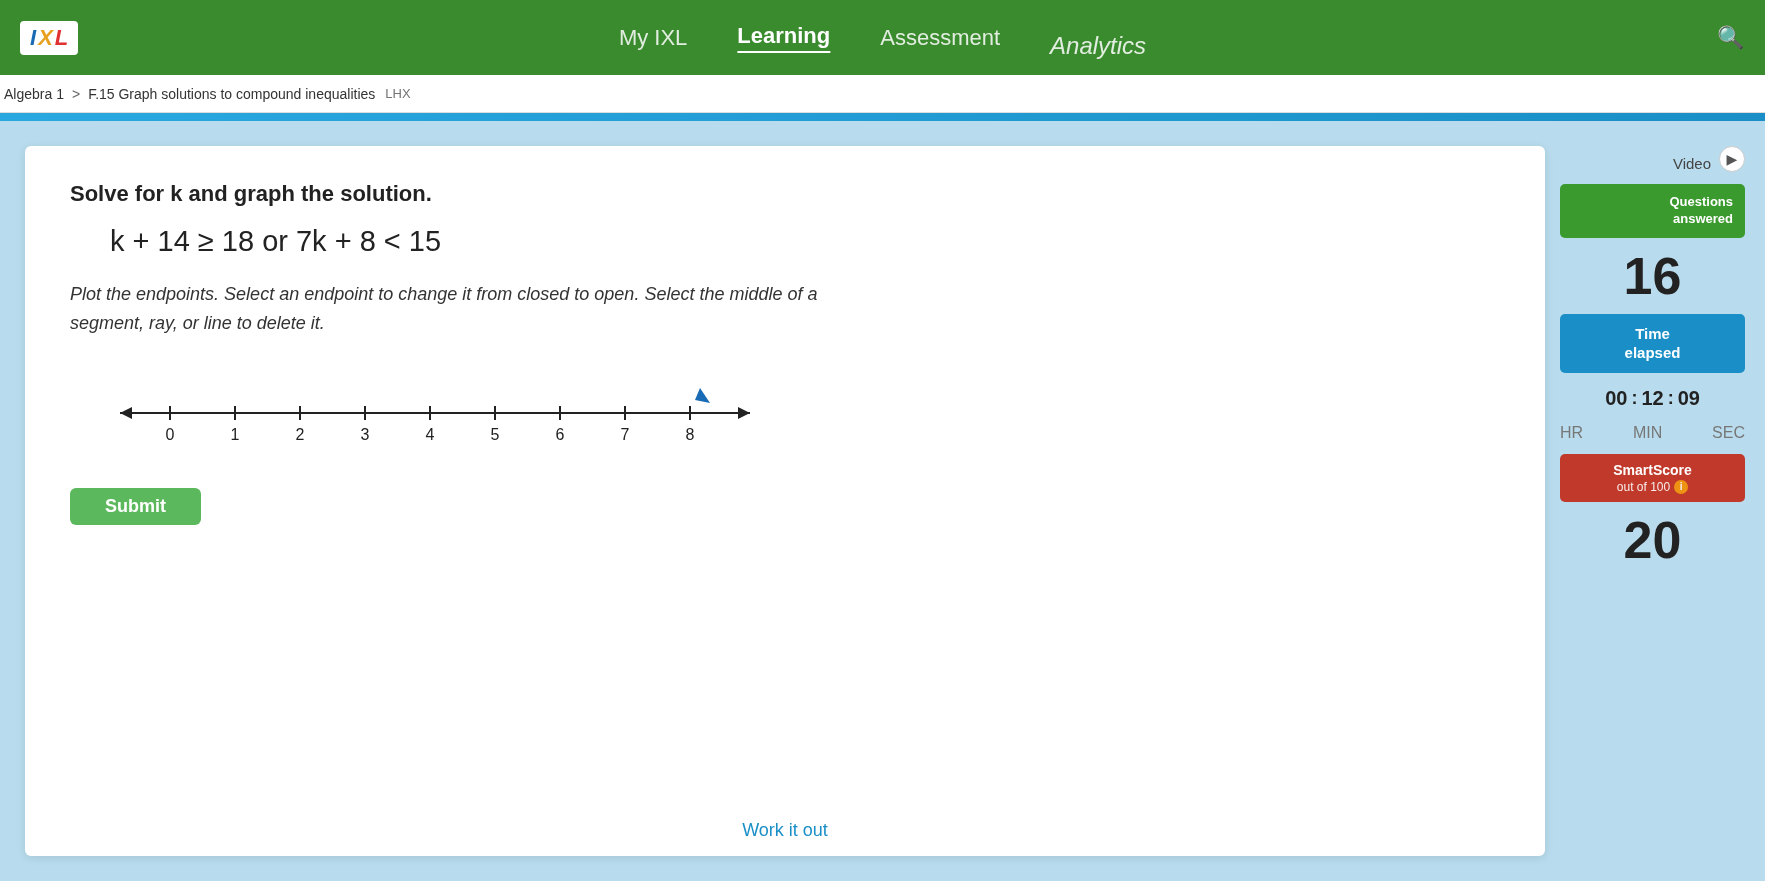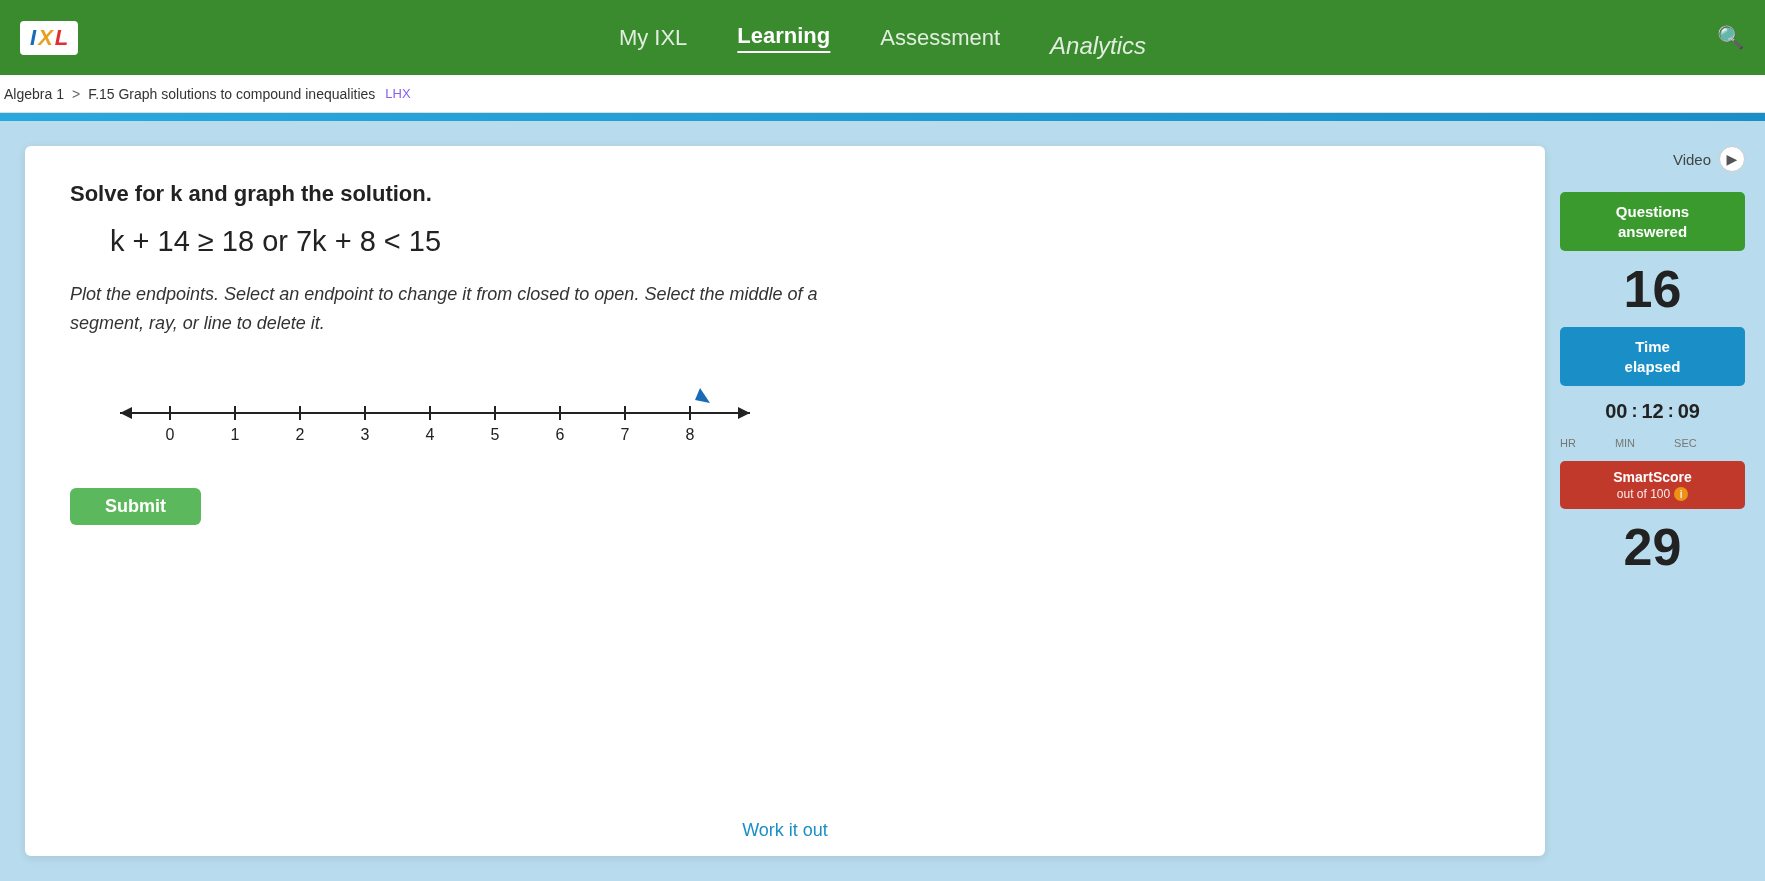--- a/index.html
+++ b/index.html
@@ -109,21 +109,21 @@
     }
     .breadcrumb-link {
       color: #333;
       cursor: pointer;
     }
     .breadcrumb-current {
       color: #333;
       font-weight: 500;
     }
     .breadcrumb-code {
-      color: #8b5cf6;
+      color: #737373;
       margin-left: 10px;
       font-size: 13px;
     }
 
     
     .accent-bar {
       width: 100%;
       height: 8px;
       background: linear-gradient(to right, #29a8e0, #1a8fc7);
     }
@@ -211,21 +211,21 @@
     .sidebar {
       width: 185px;
       margin: 25px 20px 25px 15px;
       display: flex;
       flex-direction: column;
       gap: 12px;
     }
 
     .video-row {
       display: flex;
-      align-items: center;
+      align-items: flex-end;
       justify-content: flex-end;
       gap: 8px;
     }
     .video-label {
       font-size: 15px;
       color: #444;
     }
     .video-btn {
       background: white;
       border: 1px solid #ccc;
@@ -236,28 +236,27 @@
       align-items: center;
       justify-content: center;
       cursor: pointer;
       font-size: 14px;
       color: #555;
     }
 
     .questions-answered-btn {
       background: #3a9a2e;
       color: white;
-      text-align: center;
+      text-align: right;
       padding: 10px 12px;
       border-radius: 5px;
-      font-size: 15px;
+      font-size: 13px;
       font-weight: 600;
       line-height: 1.3;
       cursor: pointer;
-      margin-top: 8px;
     }
 
     .questions-count {
       font-size: 52px;
       font-weight: 700;
       color: #222;
       text-align: center;
       line-height: 1;
     }
 
@@ -285,22 +284,22 @@
       color: #222;
       text-align: center;
     }
     .timer-sep {
       font-size: 18px;
       font-weight: 700;
       color: #222;
     }
     .timer-labels {
       display: flex;
-      justify-content: flex-start;
-      font-size: 11px;
+      justify-content: space-between;
+      font-size: 16px;
       color: #777;
       margin-top: 2px;
       gap: 39px;
     }
 
     .smartscore-btn {
       background: #c0392b;
       color: white;
       text-align: center;
       padding: 8px 8px;
@@ -453,16 +452,16 @@
     </div>
 
     <div class="smartscore-btn">
       <span>SmartScore</span>
       <span class="smartscore-sub">
         <span>out of 100</span>
         <span class="info-dot">i</span>
       </span>
     </div>
 
-    <div class="smartscore-value">29</div>
+    <div class="smartscore-value">20</div>
 
   </div>
 </div>
 
 </body></html>

